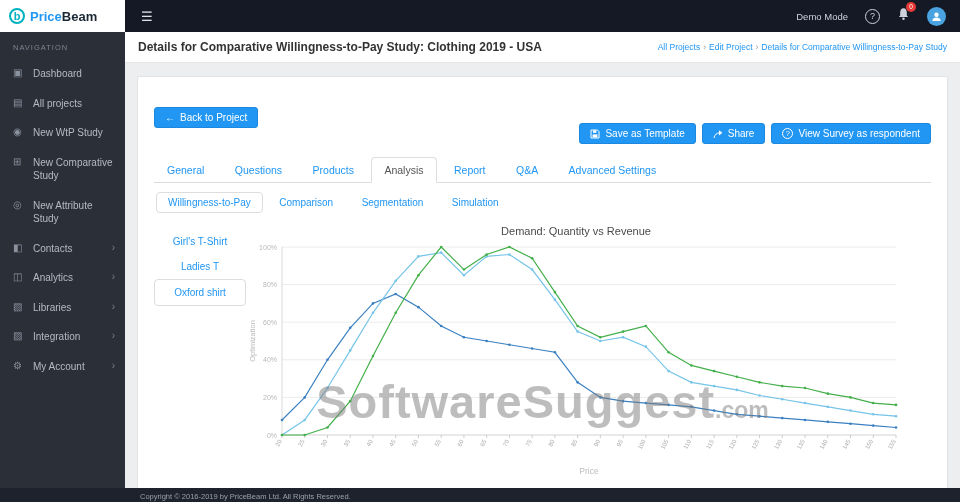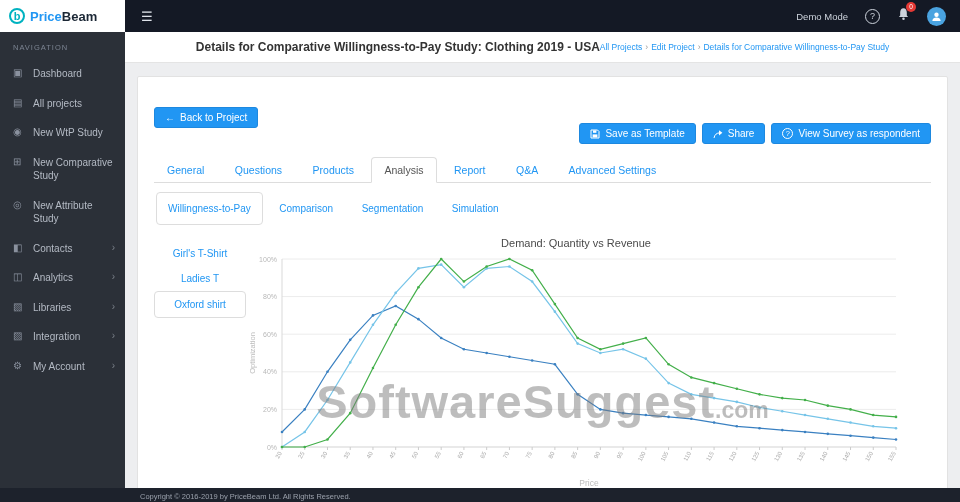--- a/index.html
+++ b/index.html
@@ -23,40 +23,40 @@
   
   .sidebar { position:absolute; top:32px; left:0; bottom:12px; width:125px; background:#2b3038; z-index:20; }
   .nav-label { color:#7c8492; font-size:7.5px; letter-spacing:1px; padding:11px 13px 7px; }
   .nav-item { display:flex; align-items:flex-start; gap:8px; padding:8px 10px 8px 13px; color:#b4bac4; font-size:10px; cursor:pointer; }
   .nav-icon { color:#8a919e; font-size:10px; width:12px; flex:0 0 12px; }
   .nav-text { flex:1; line-height:1.35; }
   .nav-chevron { color:#7a8089; font-size:10px; }
 
   
   .main { position:absolute; top:32px; left:125px; right:0; bottom:13px; background:#edeef0; overflow:hidden; }
-  .page-header { background:#fff; border-bottom:1px solid #e4e4e4; height:31px; display:flex; align-items:center; justify-content:center; padding:0 13px; }
+  .page-header { background:#fff; border-bottom:1px solid #e4e4e4; height:31px; display:flex; align-items:center; justify-content:space-between; padding:0 13px; }
   .page-title { font-size:12px; font-weight:bold; color:#333; white-space:nowrap; }
   .breadcrumb { font-size:8.5px; color:#999; white-space:nowrap; }
   .breadcrumb a { color:#2196f3; text-decoration:none; cursor:pointer; }
   .crumb-sep { margin:0 3px; color:#999; }
 
   .content { padding:13px 12px; }
   .card { background:#fff; border:1px solid #e2e2e2; border-radius:2px; padding:14px 16px 10px; min-height:382px; }
 
   .card-top { display:flex; align-items:center; }
   .btn { display:inline-flex; align-items:center; gap:5px; background:#2196f3; color:#fff; border:1px solid #1d88df; border-radius:3px; font-size:10px; padding:4px 10px; cursor:pointer; white-space:nowrap; }
   .btn-group-right { margin-left:auto; display:flex; gap:6px;margin-top:32px; }
   .q-circle { width:11px; height:11px; border:1px solid #fff; border-radius:50%; font-size:7.5px; line-height:10px; text-align:center; }
 
   .tabs { border-bottom:1px solid #ddd; margin-top:13px; }
   .tab { display:inline-block; padding:6px 12px; font-size:10.5px; color:#2196f3; border:1px solid transparent; margin-bottom:-1px; cursor:pointer; }
   .tab.active { background:#fff; border-color:#ddd #ddd #fff; border-radius:4px 4px 0 0; color:#555; }
 
   .subtabs { margin-top:9px; padding-left:2px; }
-  .subtab { display:inline-block; padding:10px 11px; font-size:10px; color:#2196f3; border:1px solid transparent; cursor:pointer; }
+  .subtab { display:inline-block; padding:4px 11px; font-size:10px; color:#2196f3; border:1px solid transparent; cursor:pointer; }
   .subtab.active { border-color:#ddd; border-radius:4px; background:#fff; }
 
   .chart-section { display:flex; margin-top:8px; }
   .ptabs { width:92px; flex:0 0 92px; padding-top:8px; }
   .ptab { padding:7px 6px; font-size:10px; color:#2196f3; text-align:center; cursor:pointer; }
   .ptab.active { border:1px solid #ddd; border-radius:4px; background:#fff; }
 
   .chart-col { flex:1; min-width:0; }
   .chart-title { text-align:center; font-size:11px; color:#4a4a4a; margin:4px 0 2px; width:660px; }
   .legend { width:660px; display:flex; justify-content:center; gap:16px; margin-top:18px; }

